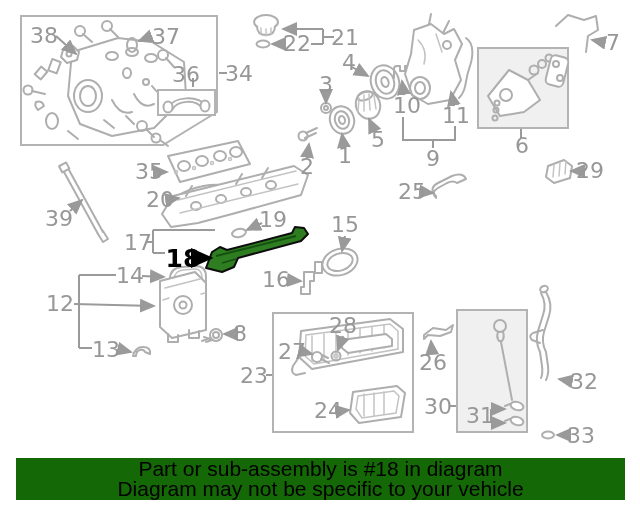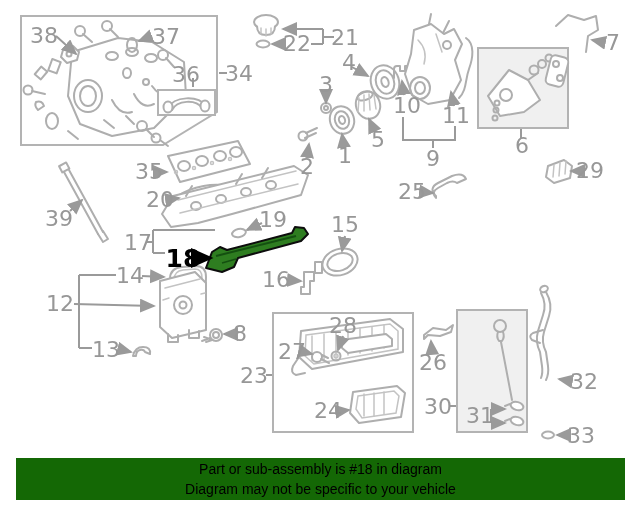--- a/index.html
+++ b/index.html
@@ -10,21 +10,21 @@
   svg text.hl{font-size:25px;font-weight:bold;fill:#000000;}
   .ln{stroke:#aeaeae;stroke-width:2;fill:none;stroke-linecap:round;stroke-linejoin:round;}
   .lnw{stroke:#aeaeae;stroke-width:2;fill:#ffffff;stroke-linejoin:round;}
   .lnl{stroke:#c3c3c3;stroke-width:1.5;fill:none;stroke-linecap:round;}
   .box{stroke:#b3b3b3;stroke-width:2;fill:#ffffff;}
   .boxg{stroke:#b3b3b3;stroke-width:2;fill:#f0f0f0;}
   .ldr{stroke:#9a9a9a;stroke-width:2;fill:none;}
   .ldrb{stroke:#000;stroke-width:2.5;fill:none;}
   .hlstroke{stroke:#0d0d0d;stroke-width:2;stroke-linejoin:round;}
   .banner{position:absolute;left:16px;top:458px;width:609px;height:42px;background:#146805;
-          color:#000;text-align:center;font-size:14px;line-height:20px;padding-top:1px;
+          color:#000;text-align:center;font-size:21px;line-height:20px;padding-top:1px;
           box-sizing:border-box;}
 </style>
 </head>
 <body>
 
 <div class="stage">
 <svg width="640" height="458" viewBox="0 0 640 458">
   <defs>
     <marker id="arr" markerWidth="9" markerHeight="8" refX="7" refY="3.5" orient="auto">
       <path d="M0,0 L8,3.5 L0,7 Z" fill="#9a9a9a"></path>

